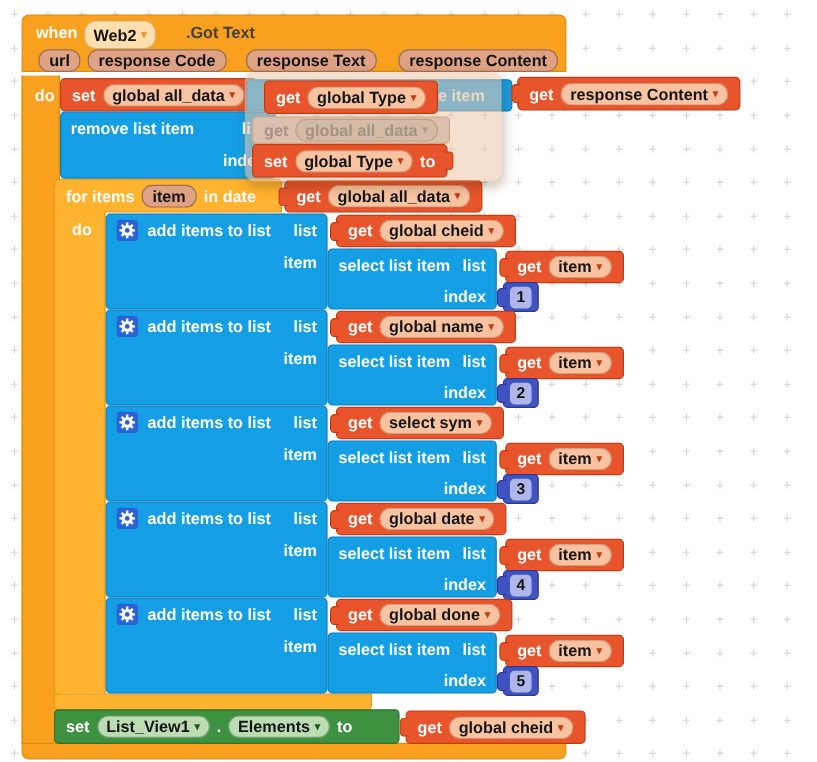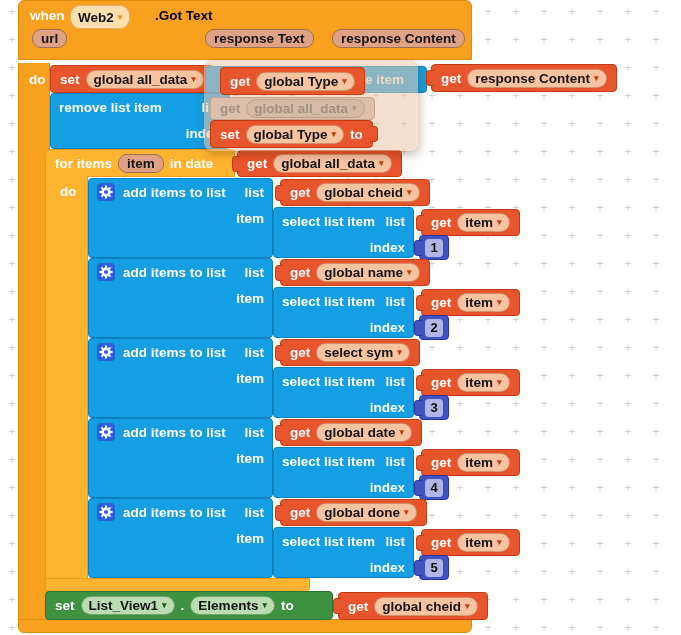--- a/index.html
+++ b/index.html
@@ -10,21 +10,21 @@
              transform:translate(-50%,-50%);user-select:none;}
   .blk{position:absolute;border-radius:4px;box-sizing:border-box;z-index:2;}
   .event{background:#F9A11F;border:1px solid #DD8C10;}
   .control{background:#FFB32E;border:1px solid #E49C1C;}
   .var{background:#E8542C;border:1px solid #C23D12;color:#fff;}
   .list{background:#149FE4;border:1px solid #0C7FBE;color:#fff;}
   .math{background:#4053BE;border:1px solid #2A36A0;color:#fff;}
   .green{background:#3D9140;border:1px solid #2C7530;color:#fff;}
   .vrow{display:inline-flex;align-items:center;gap:6px;padding:0 9px;height:28px;white-space:nowrap;}
   .lbl{color:#fff;}
-  .dark{color:#000000;}
+  .dark{color:#404040;}
   .pill{display:inline-flex;align-items:center;gap:4px;border-radius:10px;padding:1px 7px;color:#141414;white-space:nowrap;}
   .arr{font-size:9px;line-height:1;}
   .varf{background:#F8C3A0;border:1px solid rgba(150,50,10,.35);} .varf .arr{color:#C23D12;}
   .comp{background:#FFDFAE;border:1px solid rgba(170,110,20,.40);} .comp .arr{color:#E8922A;}
   .param{background:#E0A285;border:1px solid #9C7054;border-radius:9px;padding:1px 8px;}
   .greenf{background:#BCDDB4;border:1px solid rgba(10,70,10,.40);} .greenf .arr{color:#1E5B22;}
   .stmt-row{display:flex;align-items:center;gap:8px;padding:0 8px;height:26px;}
   .r{margin-left:auto;}
   .tab{position:absolute;left:-6px;top:50%;transform:translateY(-50%);width:7px;height:14px;
        border-radius:4px 0 0 4px;z-index:1;}
@@ -594,28 +594,29 @@
       <span style="left: 460px; top: 628px;">+</span>
       <span style="left: 488px; top: 628px;">+</span>
       <span style="left: 516px; top: 628px;">+</span>
       <span style="left: 544px; top: 628px;">+</span>
       <span style="left: 572px; top: 628px;">+</span>
       <span style="left: 600px; top: 628px;">+</span>
       <span style="left: 628px; top: 628px;">+</span>
       <span style="left: 656px; top: 628px;">+</span>
     </div>
 
-  <div class="blk event" style="left:18px;top:0;width:454px;height:60px;border-radius:6px 6px 0 0;">
+  <div class="blk event" style="left:18px;top:12px;width:454px;height:48px;border-radius:6px 6px 0 0;">
     <span style="position:absolute;left:11px;top:7px;" class="lbl">when</span>
     <span class="pill comp" style="position:absolute;left:51px;top:4px;height:20px;">
       <span>Web2</span>
       <span class="arr">▾</span>
     </span>
     <span style="position:absolute;left:136px;top:7px;" class="dark">.Got Text</span>
     <span class="pill param" style="position:absolute;left:13px;top:28px;">url</span>
+    <span class="pill param" style="position:absolute;left:54px;top:28px;">response Code</span>
     <span class="pill param" style="position:absolute;left:186px;top:28px;">response Text</span>
     <span class="pill param" style="position:absolute;left:313px;top:28px;">response Content</span>
   </div>
   <div class="blk event" style="left:18px;top:63px;width:32px;height:557px;border-radius:0;border-top:none;border-bottom:none;">
     <span style="position:absolute;left:10px;top:9px;" class="lbl">do</span>
   </div>
   <div class="blk event" style="left:18px;top:619px;width:454px;height:14px;border-radius:0 0 6px 6px;"></div>
 
   <div class="blk var vrow" style="left:50px;top:65px;">
     <span>set</span>

